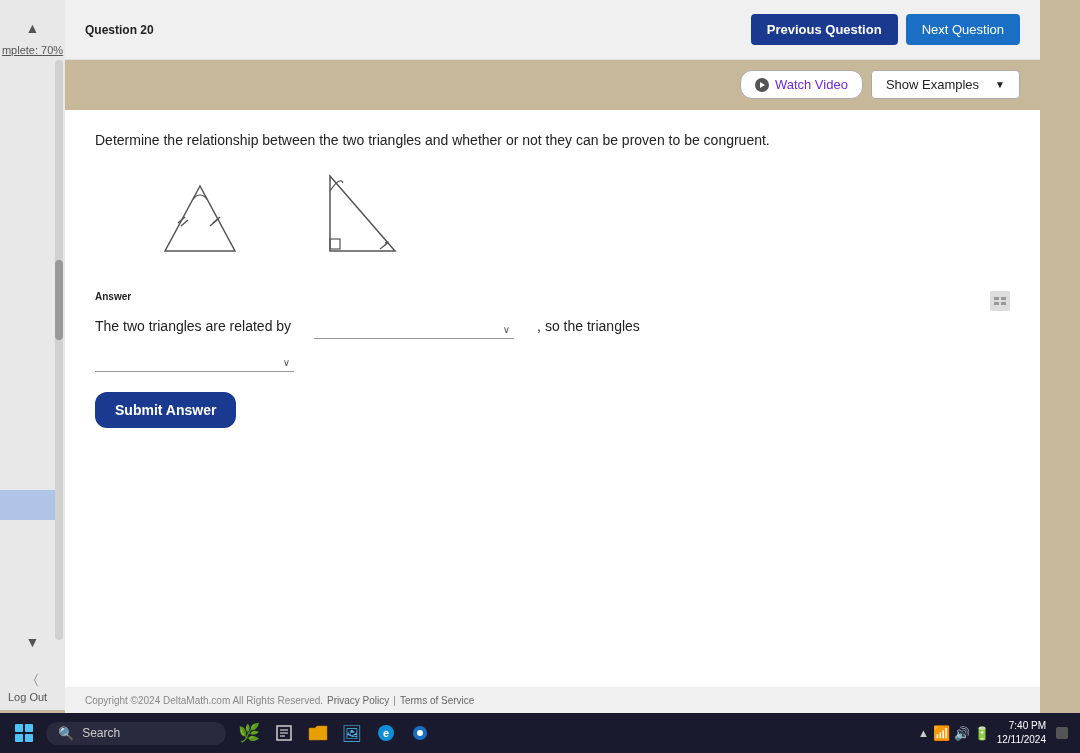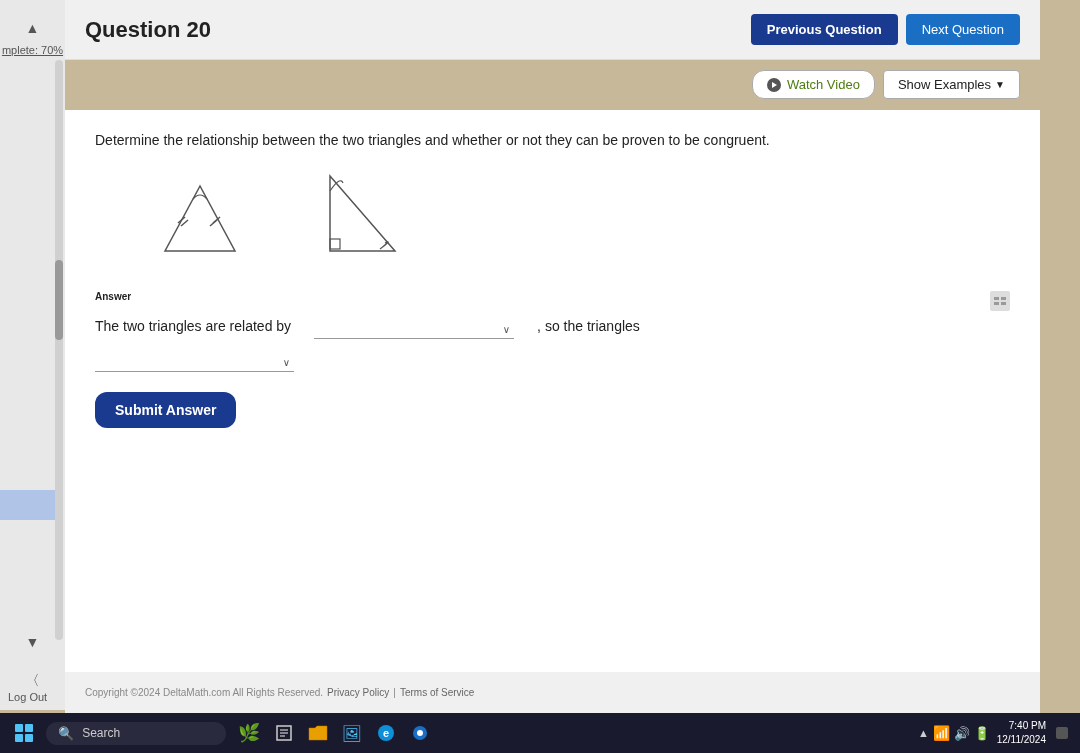--- a/index.html
+++ b/index.html
@@ -92,21 +92,21 @@
       height: 60px;
       background: #f0f0f0;
       display: flex;
       align-items: center;
       justify-content: space-between;
       padding: 0 20px;
       border-bottom: 1px solid #ddd;
     }
 
     .question-title {
-      font-size: 22px;
+      font-size: 12px;
       font-weight: bold;
       color: #222;
     }
 
     .header-buttons {
       display: flex;
       gap: 8px;
     }
 
     .btn-prev {
@@ -146,34 +146,34 @@
     .btn-watch-video {
       background: white;
       border: 1px solid #aaa;
       border-radius: 12px;
       padding: 6px 14px;
       font-size: 13px;
       cursor: pointer;
       display: flex;
       align-items: center;
       gap: 6px;
-      color: #4d7c0f;
+      color: #6d28d9;
     }
 
     .btn-show-examples {
       background: white;
       border: 1px solid #aaa;
       border-radius: 4px;
       padding: 6px 14px;
       font-size: 13px;
       cursor: pointer;
       color: #222;
       display: flex;
       align-items: center;
-      gap: 4px;
+      gap: 16px;
     }
 
     .play-icon {
       width: 14px;
       height: 14px;
       background: #555;
       border-radius: 50%;
       display: inline-flex;
       align-items: center;
       justify-content: center;
@@ -289,21 +289,21 @@
       cursor: pointer;
       font-weight: bold;
     }
 
     
     .footer {
       position: absolute;
       bottom: 40px;
       left: 65px;
       right: 40px;
-      height: 41px;
+      height: 26px;
       background: #f0f0f0;
       display: flex;
       align-items: center;
       padding: 0 20px;
       font-size: 10px;
       color: #888;
     }
 
     .footer-links {
       display: flex;

